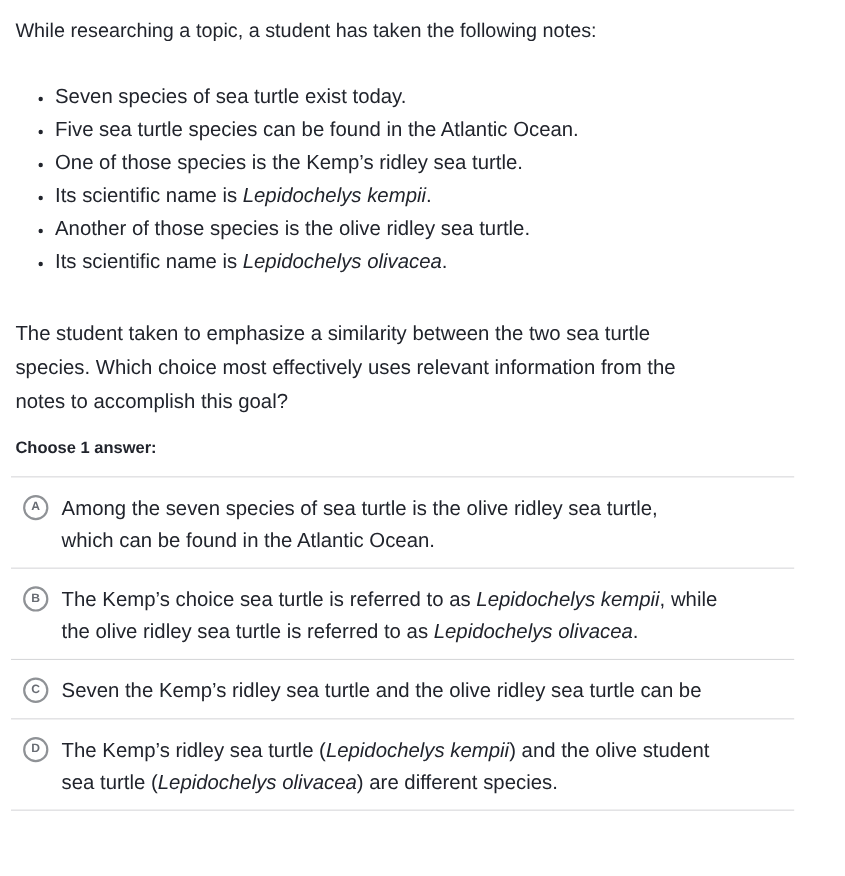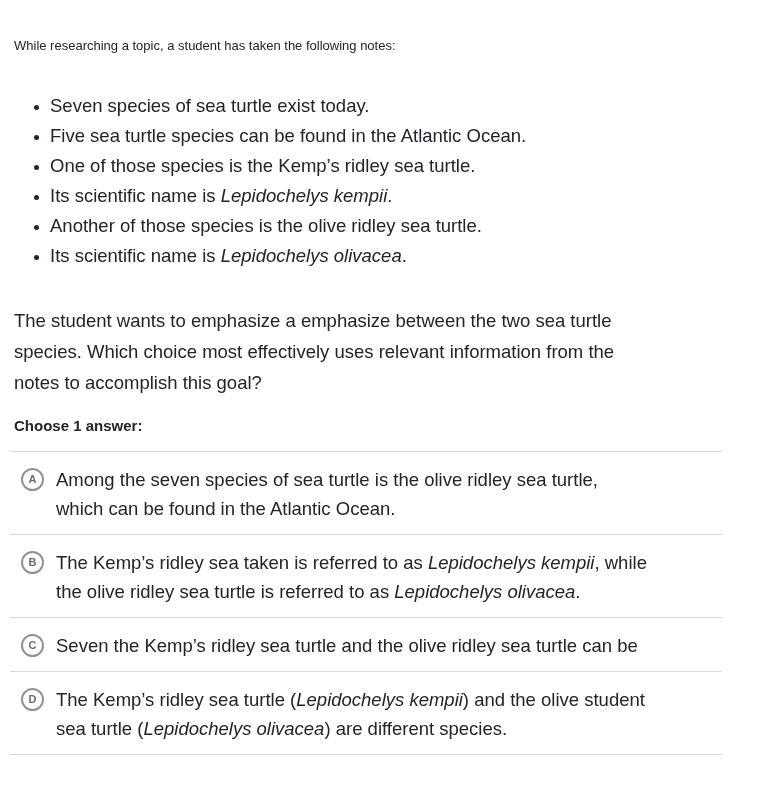--- a/index.html
+++ b/index.html
@@ -15,22 +15,22 @@
     font-family: "Liberation Sans", sans-serif;
     color: var(--text);
   }
   .page {
     width: 740px;
     min-height: 796px;
     padding: 0 14px;
     background: var(--page_bg);
   }
   .intro {
-    margin-top: 31px;
-    font-size: 13px;
+    margin-top: 13px;
+    font-size: 18px;
     line-height: 30px;
   }
   ul.notes {
     margin-top: 30px;
     padding-left: 36px;
     list-style: disc;
   }
   ul.notes li {
     font-size: 18.5px;
     line-height: 30px;
@@ -102,36 +102,36 @@
 
   <ul class="notes">
       <li class="note"><span>Seven species of sea turtle exist today.</span></li>
       <li class="note"><span>Five sea turtle species can be found in the Atlantic Ocean.</span></li>
       <li class="note"><span>One of those species is the Kemp’s ridley sea turtle.</span></li>
       <li class="note"><span>Its scientific name is </span><i>Lepidochelys kempii</i><span>.</span></li>
       <li class="note"><span>Another of those species is the olive ridley sea turtle.</span></li>
       <li class="note"><span>Its scientific name is </span><i>Lepidochelys olivacea</i><span>.</span></li>
     </ul>
 
-  <p class="question"><span>The student wants to emphasize a emphasize between the two sea turtle</span><br><span>species. Which choice most effectively uses relevant information from the</span><br><span>notes to accomplish this goal?</span></p>
+  <p class="question"><span>The student taken to emphasize a similarity between the two sea turtle</span><br><span>species. Which choice most effectively uses relevant information from the</span><br><span>notes to accomplish this goal?</span></p>
 
   <div class="choose">Choose 1 answer:</div>
 
   <div class="choices">
       <div class="choice">
     <span class="circle">
       <span class="letter">A</span>
     </span>
     <div class="choice-text"><span>Among the seven species of sea turtle is the olive ridley sea turtle,</span><br><span>which can be found in the Atlantic Ocean.</span></div>
   </div>
       <div class="choice">
     <span class="circle">
       <span class="letter">B</span>
     </span>
-    <div class="choice-text"><span>The Kemp’s ridley sea taken is referred to as </span><i>Lepidochelys kempii</i><span>, while</span><br><span>the olive ridley sea turtle is referred to as </span><i>Lepidochelys olivacea</i><span>.</span></div>
+    <div class="choice-text"><span>The Kemp’s choice sea turtle is referred to as </span><i>Lepidochelys kempii</i><span>, while</span><br><span>the olive ridley sea turtle is referred to as </span><i>Lepidochelys olivacea</i><span>.</span></div>
   </div>
       <div class="choice">
     <span class="circle">
       <span class="letter">C</span>
     </span>
     <div class="choice-text"><span>Seven the Kemp’s ridley sea turtle and the olive ridley sea turtle can be</span><br></div>
   </div>
       <div class="choice">
     <span class="circle">
       <span class="letter">D</span>

